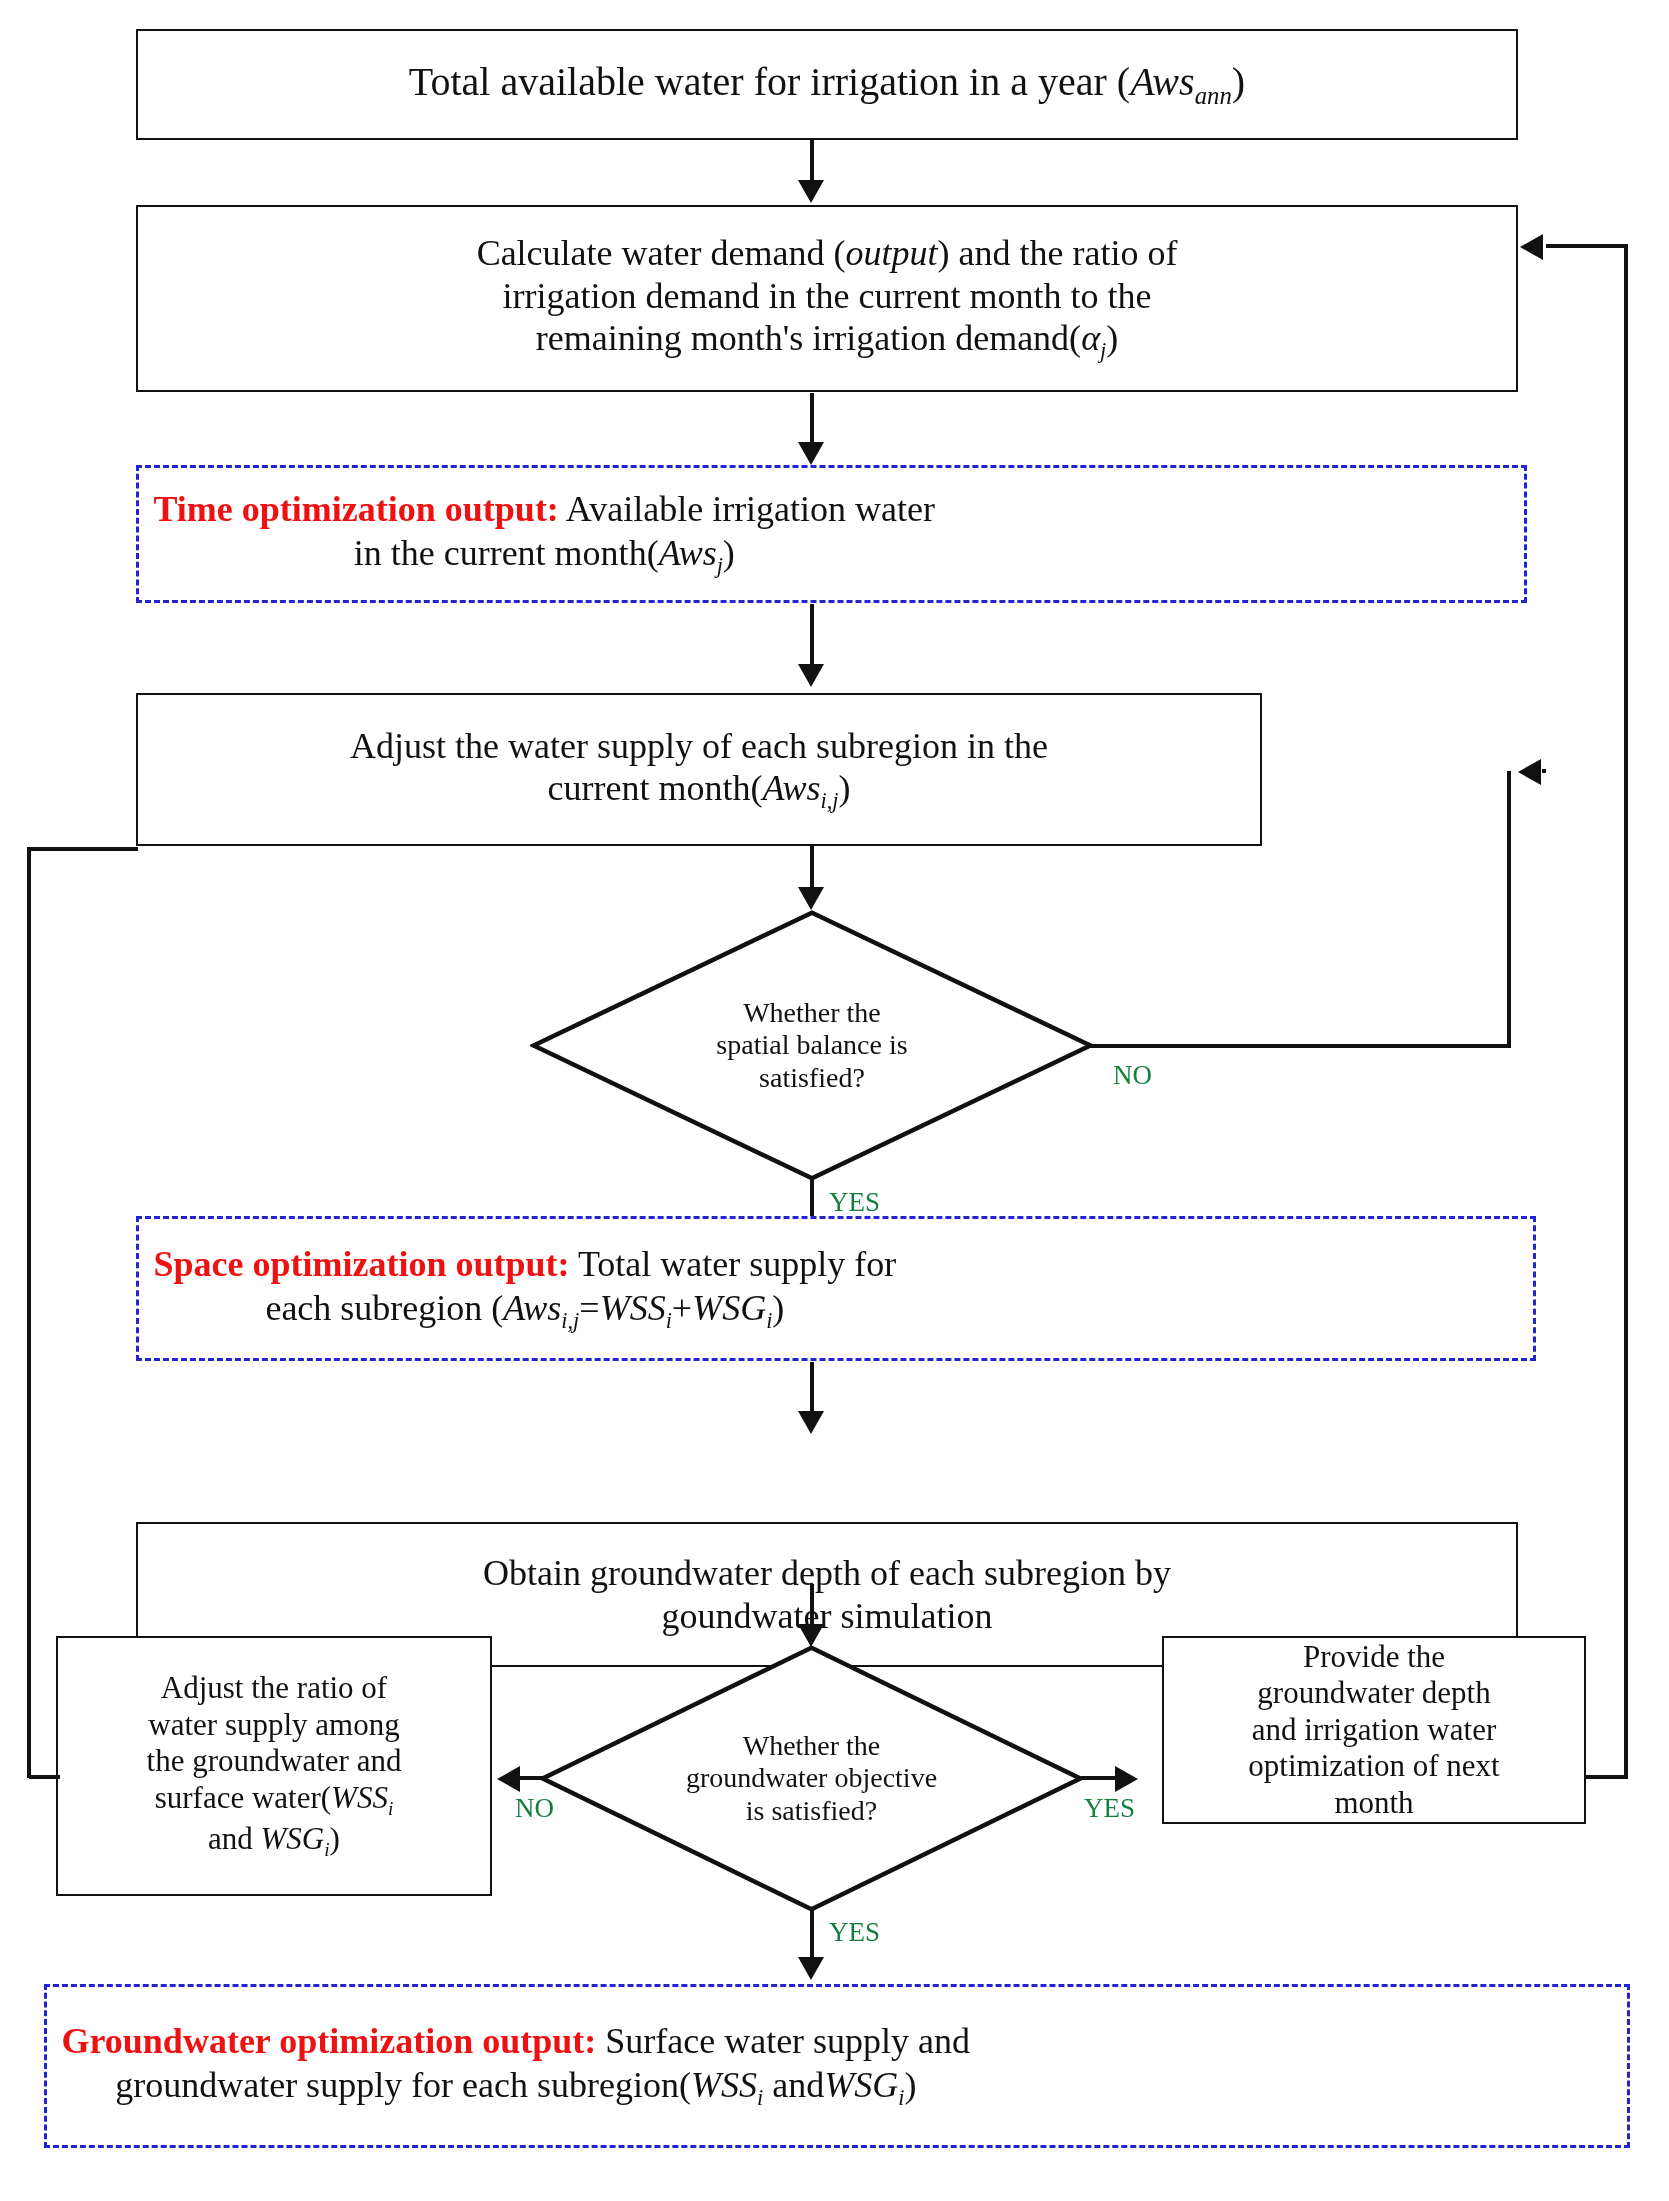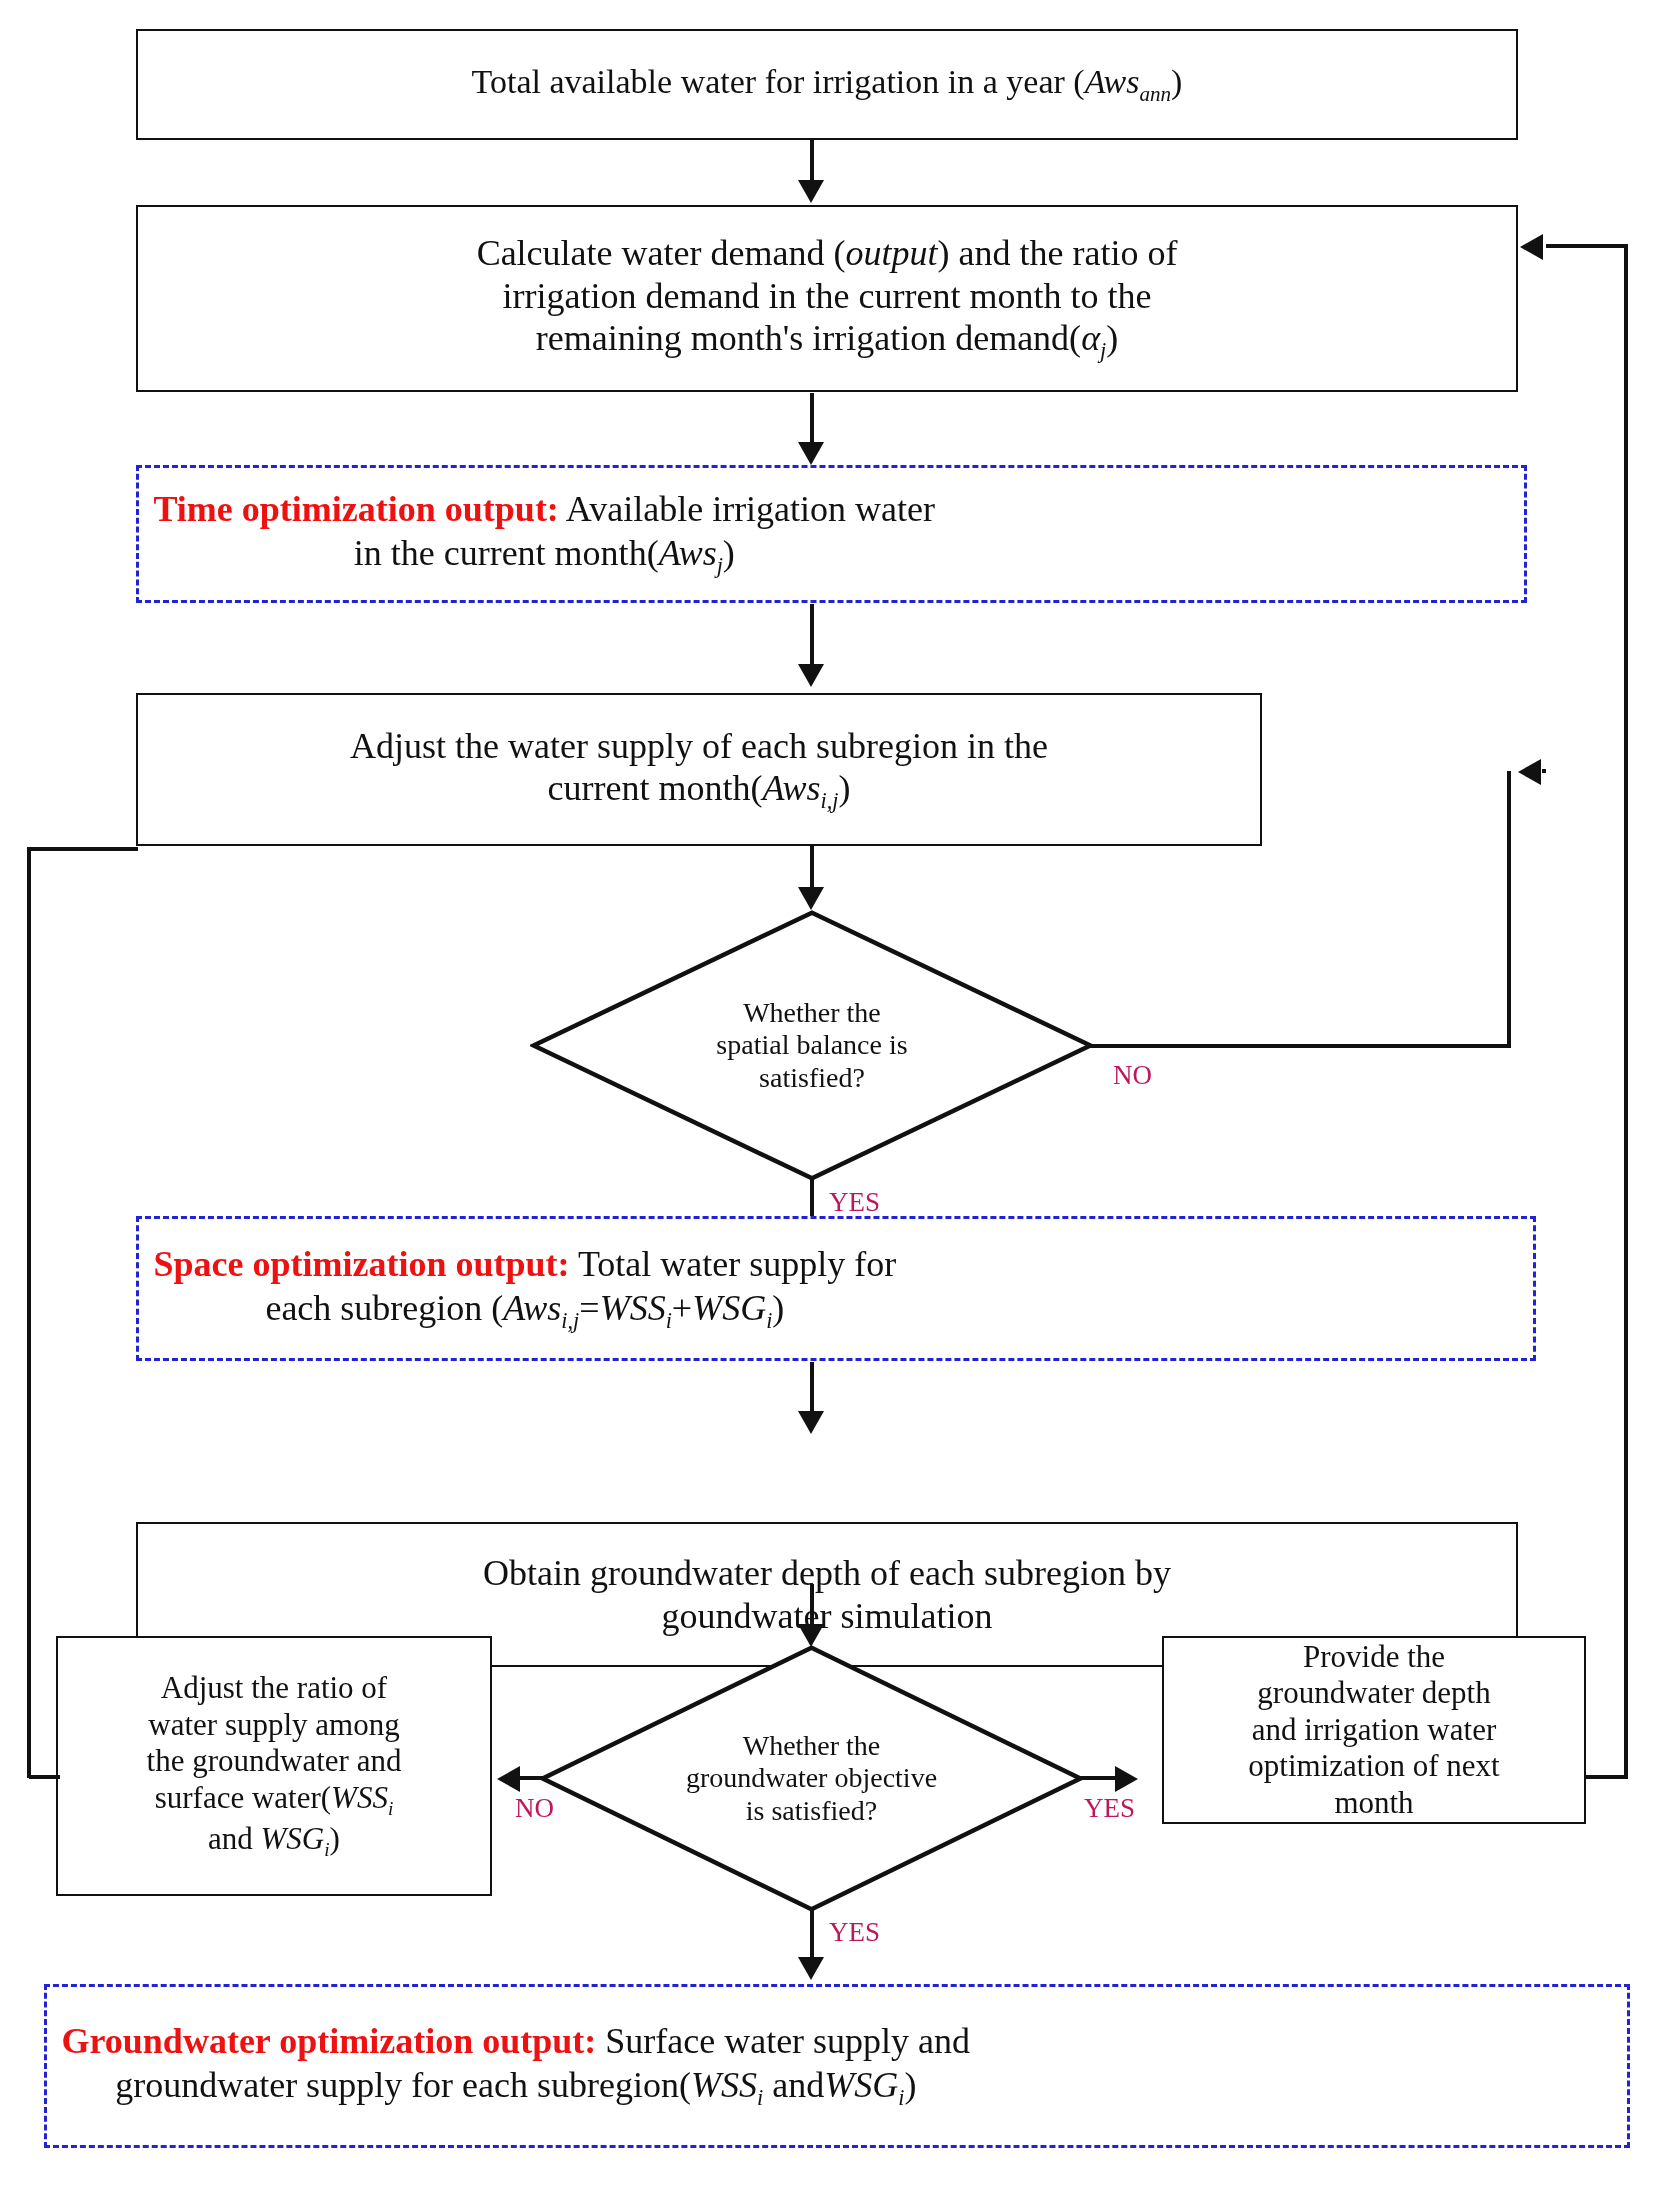--- a/index.html
+++ b/index.html
@@ -49,24 +49,24 @@
 
   
   .ln{position:absolute;background:#111;}
   .hl{height:3.6px;}
   .vl{width:3.6px;}
   .arrow{position:absolute;width:0;height:0;}
   .ar-down{border-left:13.6px solid transparent;border-right:13.6px solid transparent;border-top:23.6px solid #111;}
   .ar-left{border-top:13.6px solid transparent;border-bottom:13.6px solid transparent;border-right:23.6px solid #111;}
   .ar-right{border-top:13.6px solid transparent;border-bottom:13.6px solid transparent;border-left:23.6px solid #111;}
 
-  .edgelab{position:absolute;color:#be185d;font-size:27px;white-space:nowrap;}
-
-  
-  .fs-lg{font-size:34px;}
+  .edgelab{position:absolute;color:#15803d;font-size:27px;white-space:nowrap;}
+
+  
+  .fs-lg{font-size:40px;}
   .fs-md{font-size:36px;}
   .fs-sm{font-size:31px;}
   .fs-xs{font-size:28px;}
   .it{font-style:italic;}
   sub{font-size:.62em;font-style:italic;}
 </style>
 </head>
 <body>
 
 <div id="canvas">

